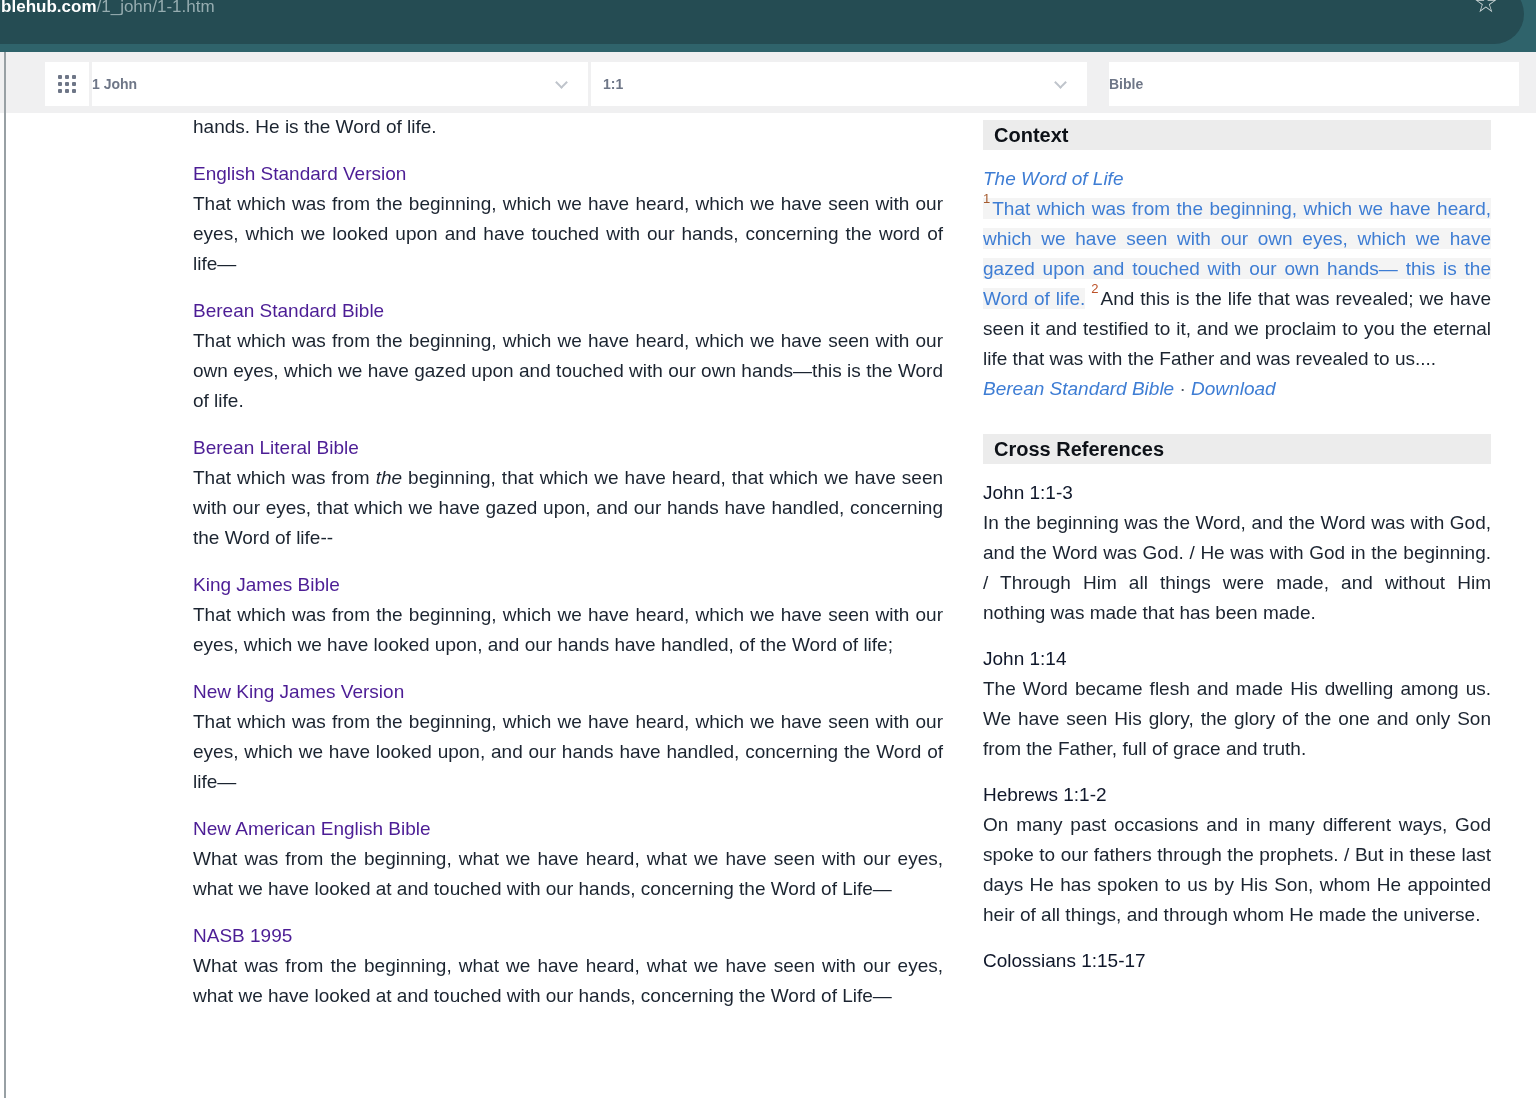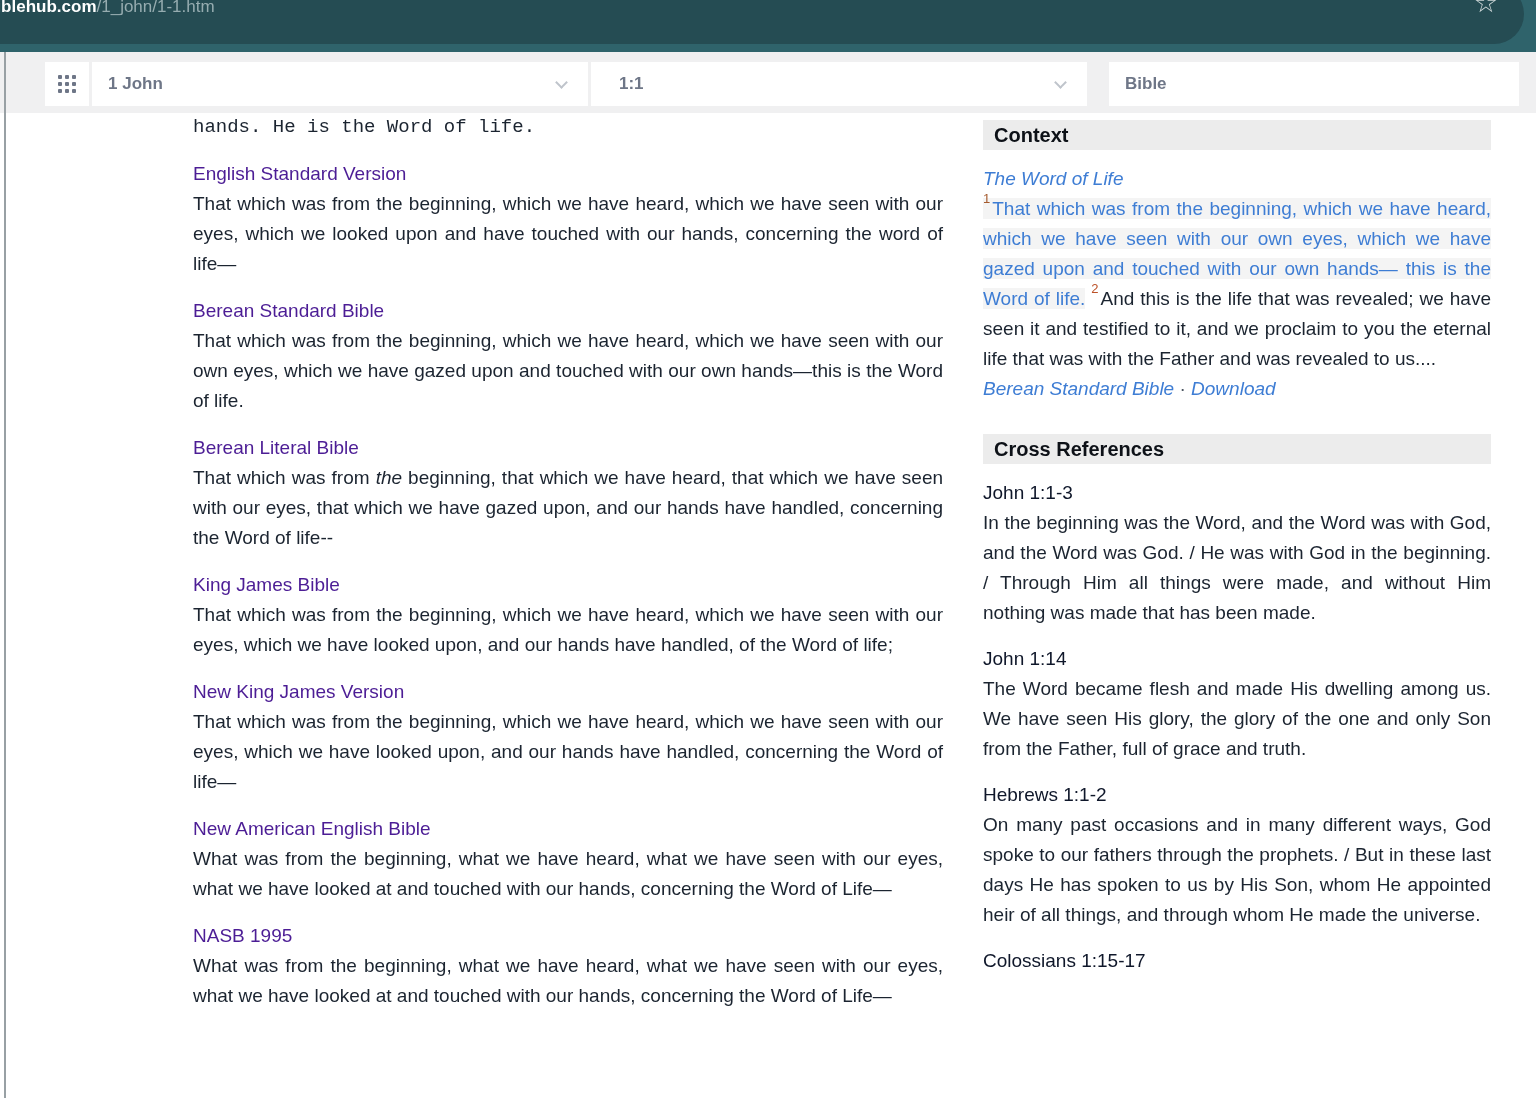--- a/index.html
+++ b/index.html
@@ -16,32 +16,32 @@
   .url .path { color:#96acb0; font-weight:400; }
   .star { position:absolute; right:26px; top:6px; font-size:27px; color:#ccd6d7; line-height:1; cursor:pointer; }
 
   
   .navbar { position:absolute; left:0; top:52px; width:1536px; height:61px; background:#f0f0f1; }
   .nav-box { position:absolute; top:10px; height:44px; background:#ffffff; display:flex; align-items:center; cursor:pointer; }
   .nav-grid   { left:45px;  width:44px; justify-content:center; }
   .nav-book   { left:92px;  width:496px; }
   .nav-verse  { left:591px; width:496px;padding-left:12px; }
   .nav-bible  { left:1109px; width:410px; }
-  .nav-label { margin-left:16px; font-size:17px; font-weight:700; color:#6e7687; }
+  .nav-label { font-size:14px; font-weight:700; color:#6e7687; }
   .grid-icon { display:grid; grid-template-columns:repeat(3,4px); grid-template-rows:repeat(3,4px); gap:3px; }
   .grid-icon i { background:#6e7687; border-radius:1px; }
   .chev { position:absolute; right:22px; top:16px; width:9px; height:9px;
           border-right:2px solid #bfc4cb; border-bottom:2px solid #bfc4cb; transform:rotate(45deg); }
 
   .win-border { position:absolute; left:4px; top:52px; width:2px; height:1046px; background:#98a0a4; }
 
   
   .left-col { position:absolute; left:193px; top:108px; width:750px;
               font-size:19px; line-height:30px; color:#1b2430; }
-  .partial { margin:4px 0 17px 0;font-family:Liberation Mono, monospace; }
+  .partial { margin:4px 0 17px 0; }
   .t-sec { margin-bottom:17px; }
   .t-head { display:block; color:#4c1d95; text-decoration:none; cursor:pointer; }
   .t-text { margin:0; text-align:justify; }
   .it { font-style:italic; }
 
   
   .right-col { position:absolute; left:983px; top:120px; width:508px;
                font-size:19px; line-height:30px; color:#1b2430; }
   .sec-bar { background:#ececec; border-radius:0; height:30px; line-height:30px;
              padding-left:11px; font-weight:700; font-size:20px; color:#0d1117; margin-bottom:14px; }

